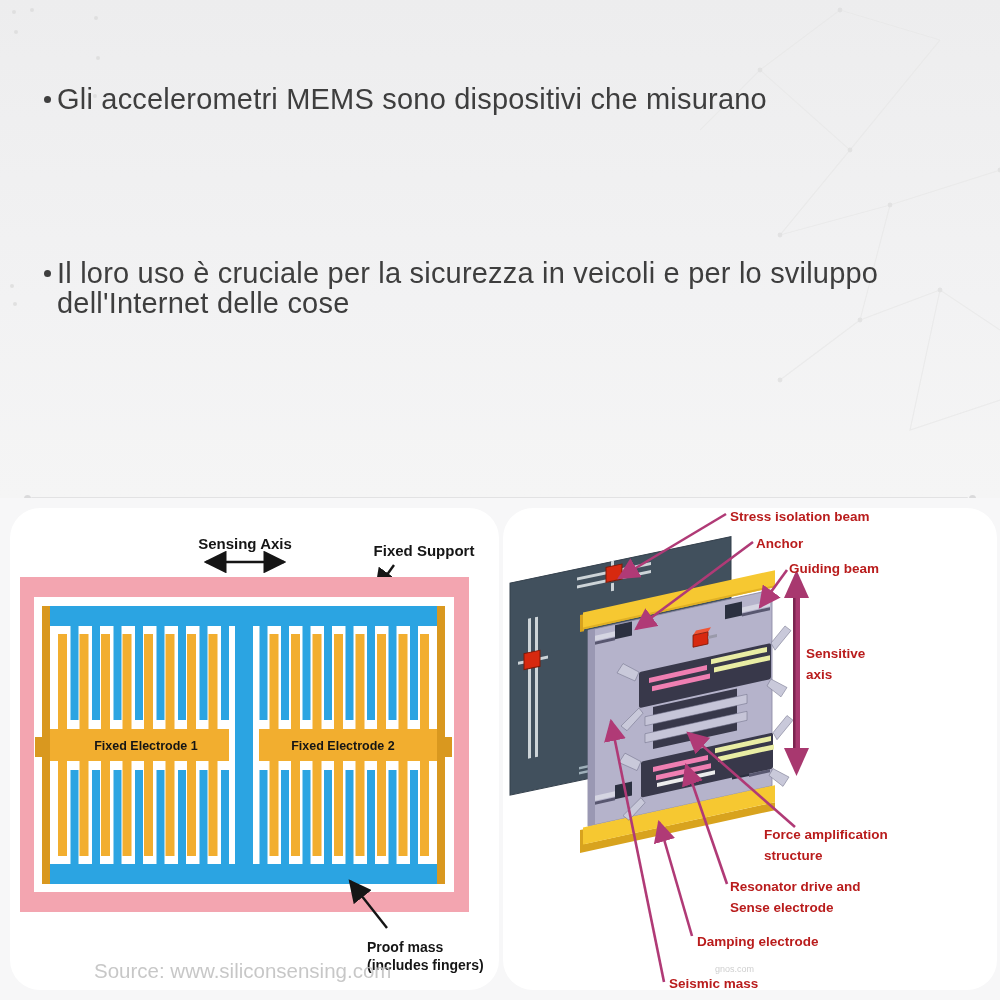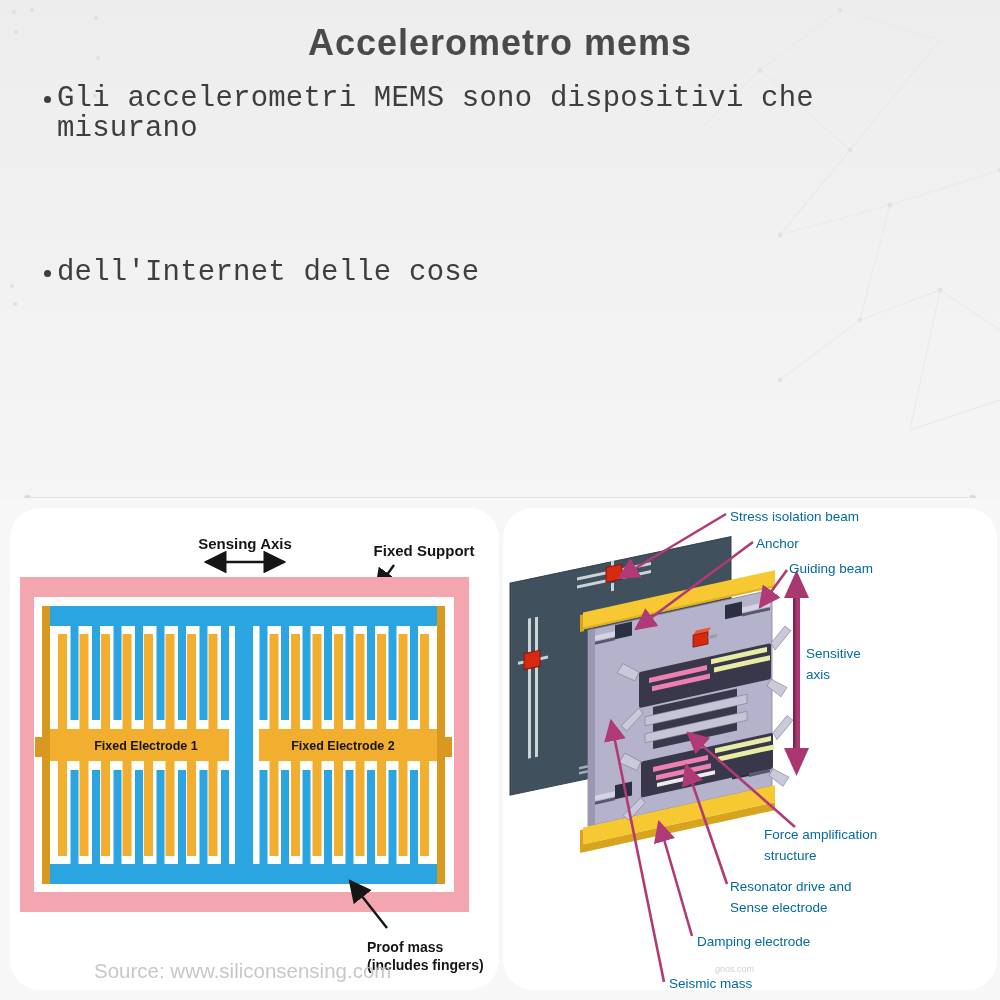--- a/index.html
+++ b/index.html
@@ -4,34 +4,34 @@
 <style>
   html,body{margin:0;padding:0;}
   body{width:1000px;height:1000px;font-family:"Liberation Sans",sans-serif;background:#efeff0;}
   .page{position:relative;width:1000px;height:1000px;overflow:hidden;}
   .top-section{position:absolute;left:0;top:0;width:1000px;height:498px;
     background:linear-gradient(180deg,#ededee 0%,#f2f2f3 60%,#f5f5f5 100%);}
   .plexus{position:absolute;right:0;top:0;opacity:.75;}
   .dots-tl{position:absolute;left:0;top:0;opacity:.8;}
   .title{position:absolute;left:0;top:22px;width:1000px;margin:0;text-align:center;
     font-size:36px;font-weight:600;letter-spacing:1px;color:#4a4a4a;}
-  .bullet{position:absolute;left:0;width:960px;font-family:Liberation Mono, monospace;}
+  .bullet{position:absolute;left:0;width:960px;}
   .bullet .mark{position:absolute;left:44px;top:12px;width:7px;height:7px;border-radius:50%;background:#3f3f3f;}
   .bullet .lines{margin-left:57px;font-size:29px;line-height:30px;color:#3e3e3e;letter-spacing:.2px;}
   .divider{position:absolute;left:0;top:496px;width:1000px;height:4px;}
   .divider .line{position:absolute;left:31px;top:1px;width:937px;height:2px;background:#e2e2e3;border-radius:1px;}
   .divider .enddot{position:absolute;top:-1px;width:7px;height:7px;border-radius:50%;background:#dadadb;}
   .bottom-section{position:absolute;left:0;top:498px;width:1000px;height:502px;background:#f7f7f8;}
   .card{position:absolute;top:10px;height:482px;background:#ffffff;border-radius:30px;}
   .card-left{left:10px;width:489px;}
   .card-right{left:503px;width:494px;}
   .fig{position:absolute;left:0;top:0;}
   .fig text{font-family:"Liberation Sans",sans-serif;}
   .blk-b{font-weight:bold;fill:#151515;}
-  .navy-label{position:absolute;font-size:13.5px;font-weight:normal;line-height:21px;color:#0369a1;white-space:nowrap;}
+  .navy-label{position:absolute;font-size:13.5px;font-weight:bold;line-height:21px;color:#b91c1c;white-space:nowrap;}
   .wmark{position:absolute;font-size:9px;color:#cfcfcf;white-space:nowrap;font-weight:normal;}
 </style>
 </head>
 <body>
 
 <div class="page">
 
   <div class="top-section">
     <svg class="dots-tl" width="140" height="330">
       <g fill="#dcdcdc">
@@ -56,31 +56,31 @@
           <circle cx="150" cy="150" r="2.4"></circle>
         <circle cx="80" cy="235" r="2.4"></circle>
           <circle cx="190" cy="205" r="2.4"></circle>
           <circle cx="160" cy="320" r="2.4"></circle>
         <circle cx="240" cy="290" r="2.4"></circle>
           <circle cx="300" cy="170" r="2.4"></circle>
           <circle cx="80" cy="380" r="2.4"></circle>
       </g>
     </svg>
 
-    <h1 class="title">Accelerometro mems</h1>
 
     <div class="bullet" style="top:84px">
       <span class="mark"></span>
       <div class="lines">
         <div>Gli accelerometri MEMS sono dispositivi che misurano</div>
       </div>
     </div>
     <div class="bullet" style="top:258px">
       <span class="mark"></span>
       <div class="lines">
+        <div>Il loro uso è cruciale per la sicurezza in veicoli e per lo sviluppo</div>
         <div>dell'Internet delle cose</div>
       </div>
     </div>
   </div>
 
   <div class="divider">
     <span class="line"></span>
     <span class="enddot" style="left:24px"></span>
     <span class="enddot" style="left:969px"></span>
   </div>

